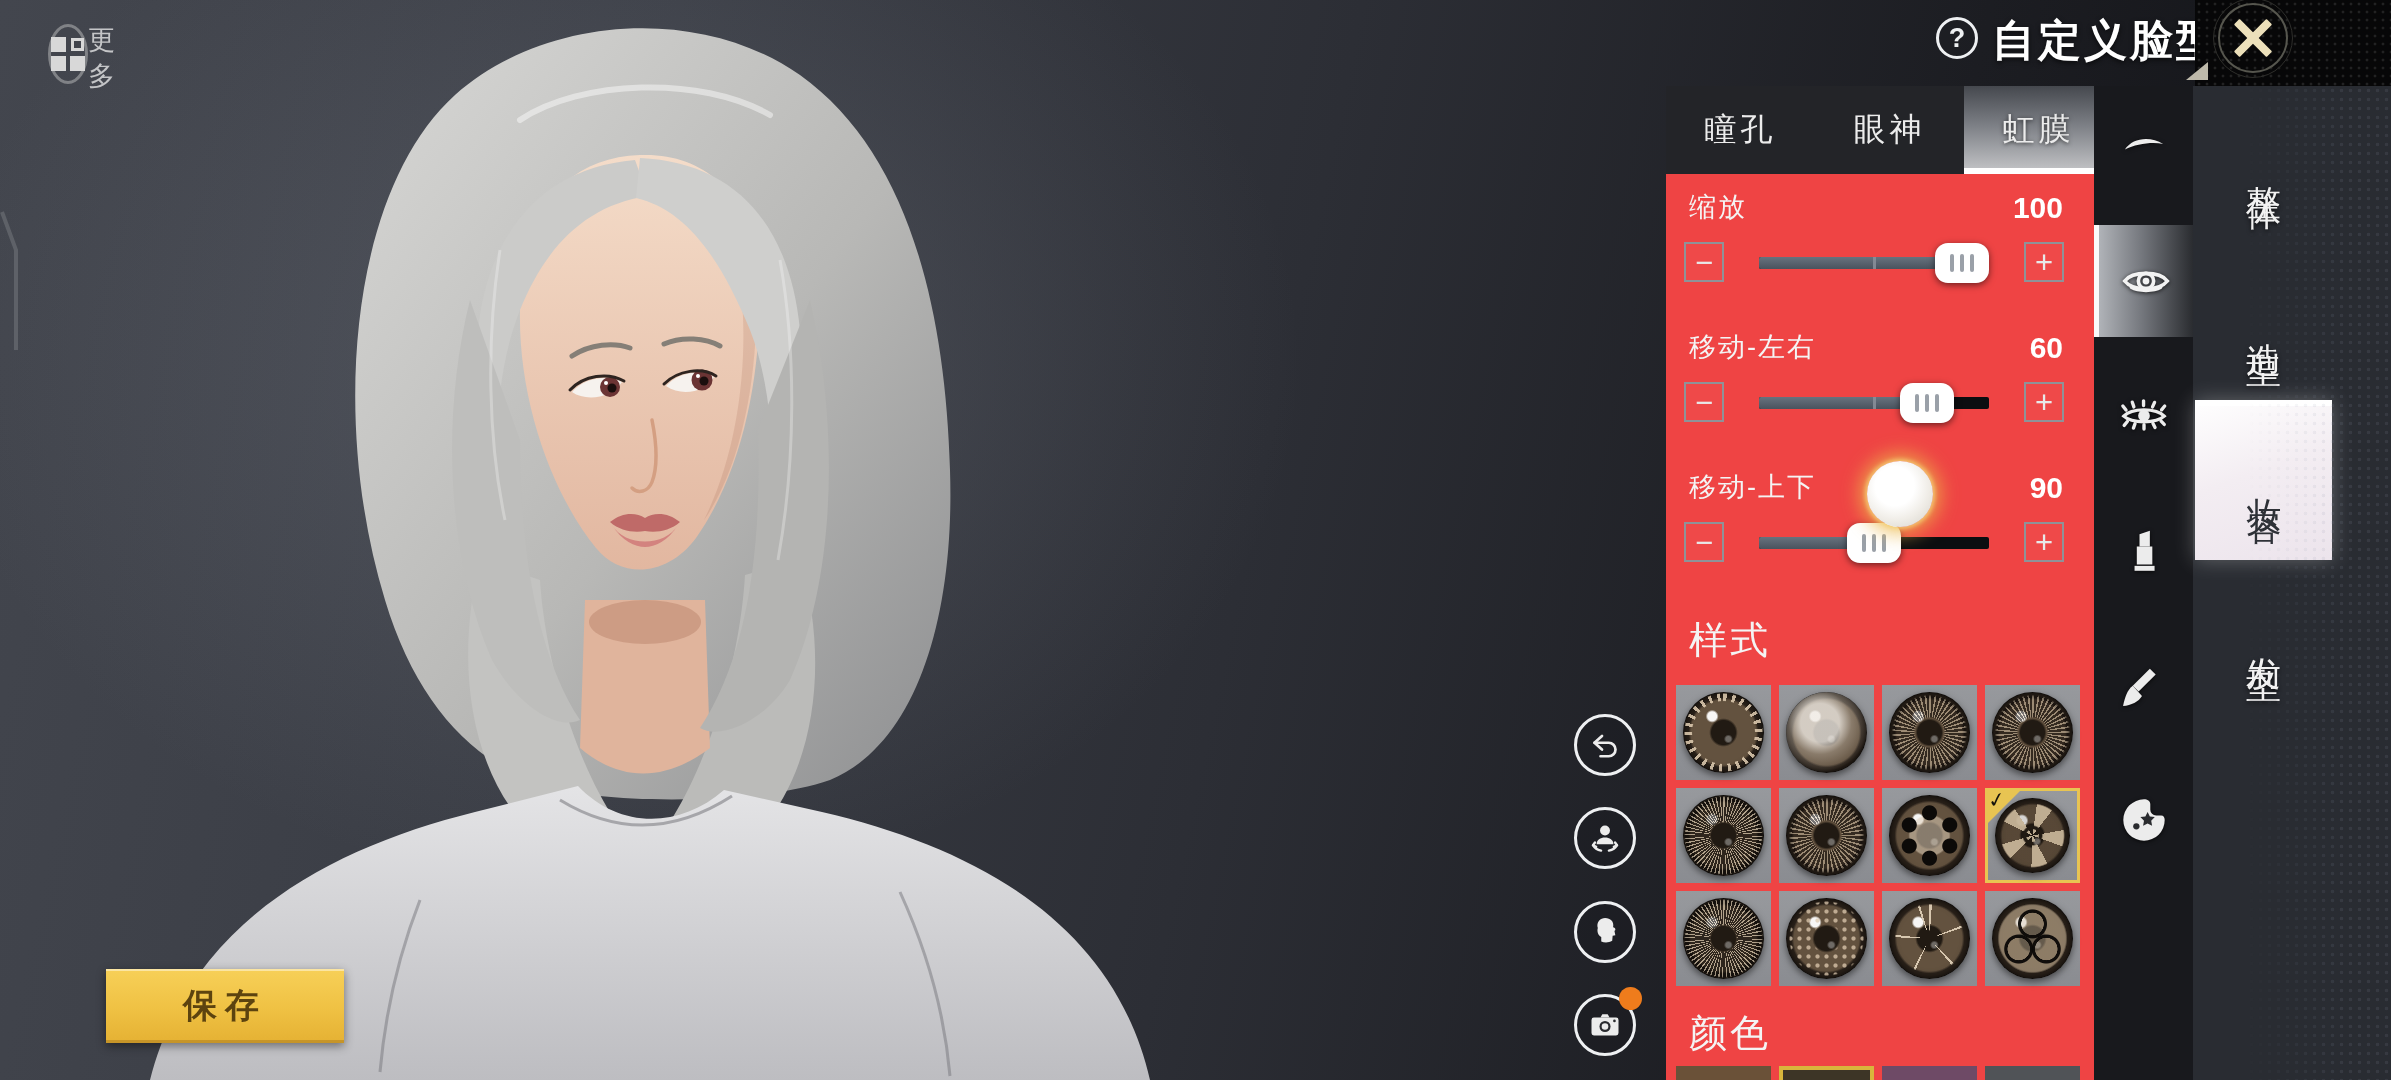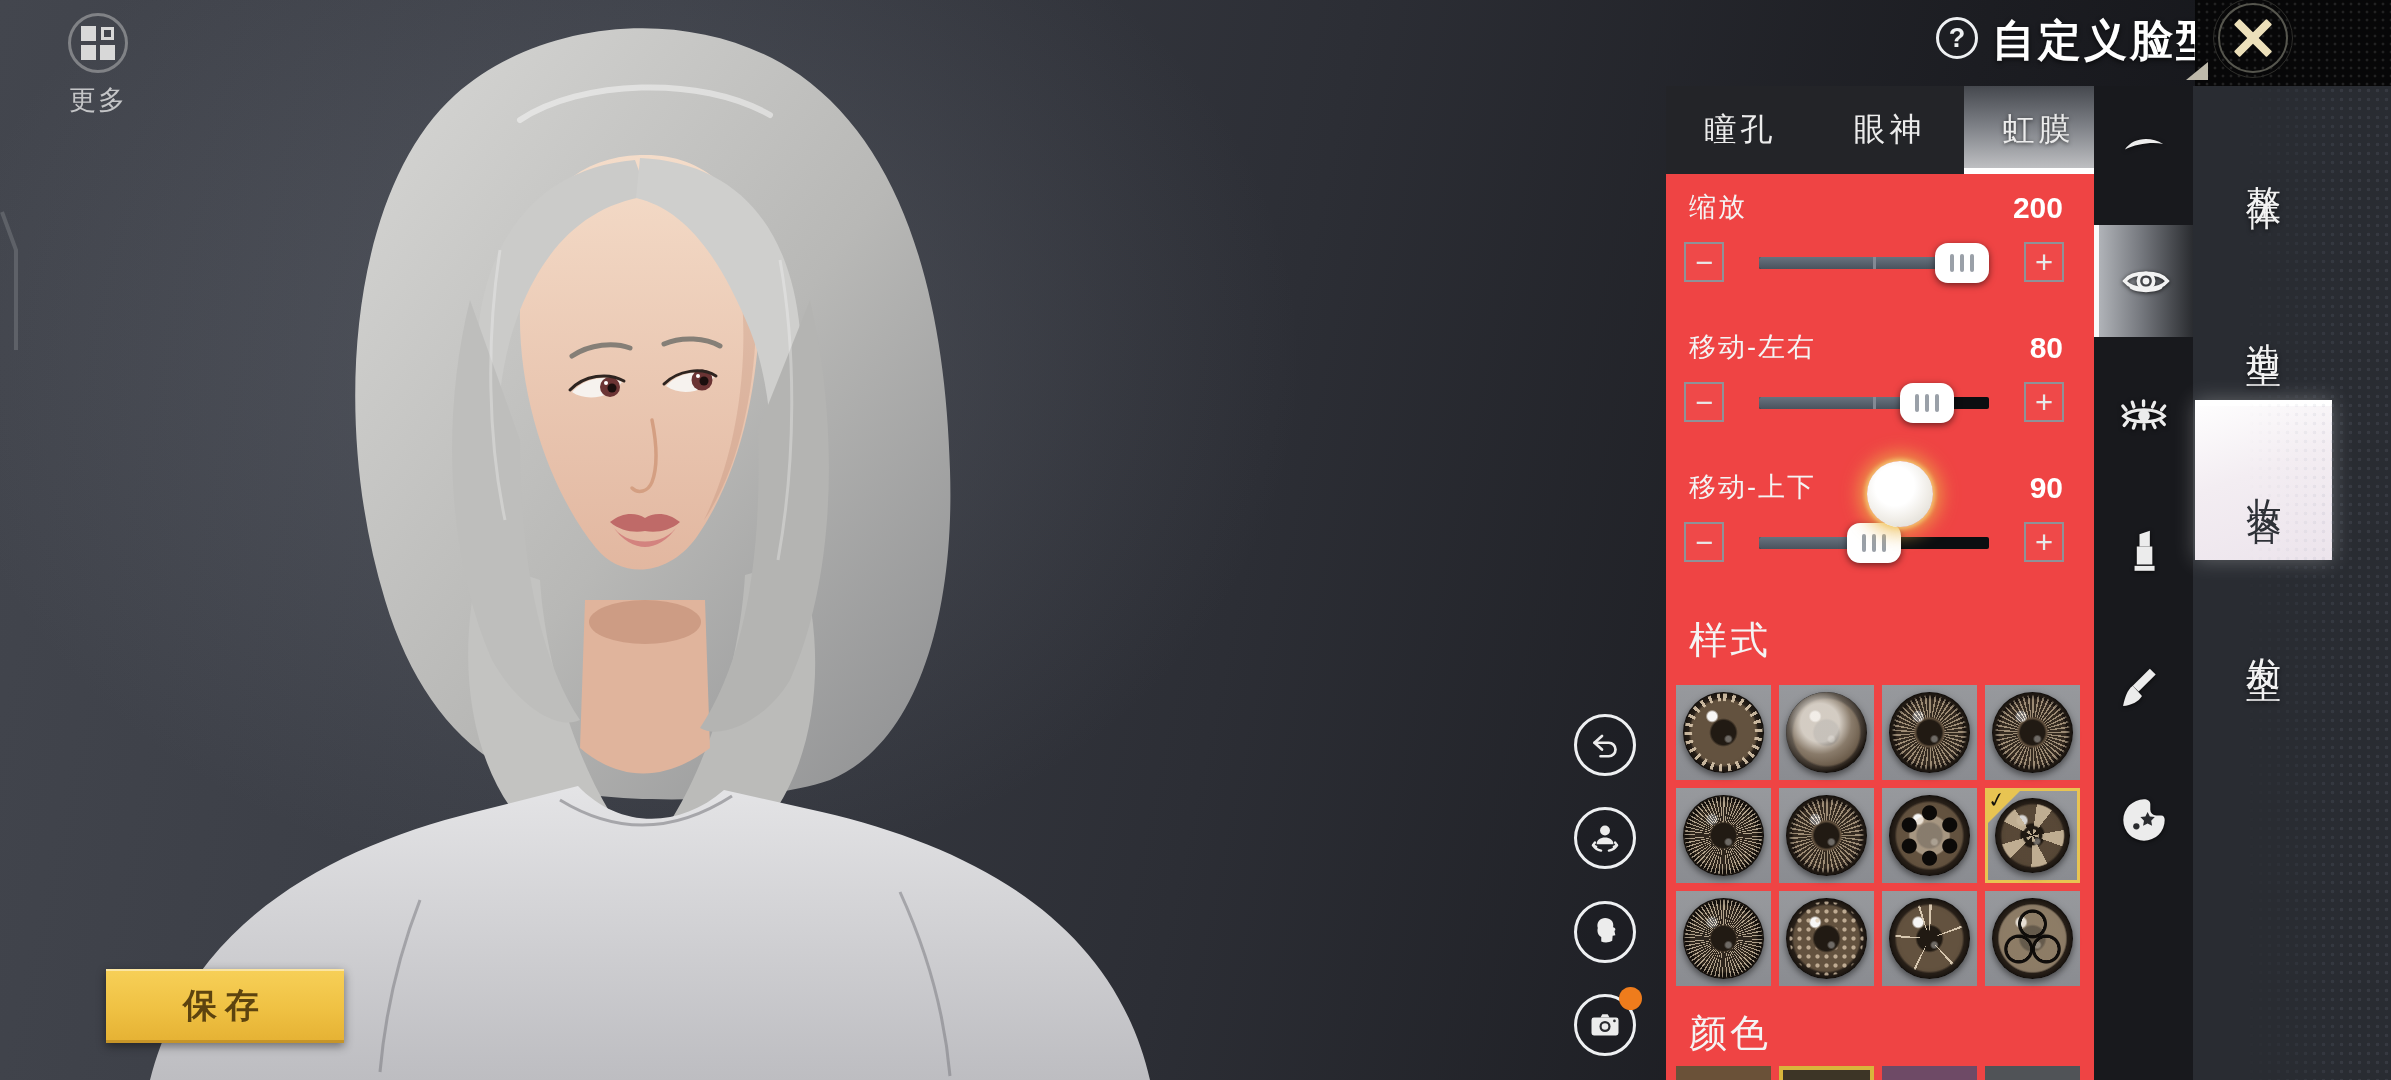--- a/index.html
+++ b/index.html
@@ -7,21 +7,21 @@
   .stage{position:relative;width:2391px;height:1080px;overflow:hidden;background:#17181c;}
 
   
   .scene{position:absolute;inset:0;
     background:
       radial-gradient(1100px 860px at 620px 360px, rgba(130,135,146,.30), rgba(0,0,0,0) 62%),
       linear-gradient(102deg,#43464e 0%,#3a3d45 26%,#2c2e35 52%,#1c1d22 76%,#0f1014 100%);}
   .portrait{position:absolute;left:0;top:0;}
 
   
-  .more{position:absolute;left:63px;top:13px;width:70px;display:flex;flex-direction:column;align-items:center;cursor:pointer;}
+  .more{position:absolute;left:48px;top:13px;width:70px;display:flex;flex-direction:row;align-items:center;cursor:pointer;}
   .more-circle{width:60px;height:60px;border:3px solid #808286;border-radius:50%;display:grid;place-items:center;box-sizing:border-box;}
   .grid-icon{width:34px;height:34px;display:grid;grid-template-columns:15px 15px;grid-template-rows:15px 15px;gap:4px;}
   .grid-icon i{background:#d8d8d8;display:block;}
   .grid-icon i.hollow{background:transparent;border:3px solid #d8d8d8;box-sizing:border-box;width:13px;height:13px;margin:1px;}
   .more-label{margin-top:9px;color:#c4c5c7;font-size:27px;letter-spacing:2px;}
 
   
   .edge-chevron{position:absolute;left:0;top:200px;}
 
   
@@ -235,38 +235,38 @@
 
   <div class="panel">
     <div id="tabs" class="tabs">
         <div class="tab">瞳孔</div>
         <div class="tab">眼神</div>
         <div class="tab selected">虹膜</div>
       </div>
     <div id="sliders">
         <div class="slider-block" style="top: 103px;">
           <div class="s-label">缩放</div>
-          <div class="s-value">200</div>
+          <div class="s-value">100</div>
           <div class="s-controls">
             <div class="s-btn minus">−</div>
             <div class="s-track">
               <div class="s-fill" style="width: 203px;"></div>
               <div class="s-tick"></div>
             </div>
             <div class="s-handle" style="left: 269px;">
               <i></i>
               <i></i>
               <i></i>
             </div>
             <div class="s-btn plus">+</div>
           </div>
         </div>
         <div class="slider-block" style="top: 243px;">
           <div class="s-label">移动-左右</div>
-          <div class="s-value">80</div>
+          <div class="s-value">60</div>
           <div class="s-controls">
             <div class="s-btn minus">−</div>
             <div class="s-track">
               <div class="s-fill" style="width: 167.8px;"></div>
               <div class="s-tick"></div>
             </div>
             <div class="s-handle" style="left: 233.8px;">
               <i></i>
               <i></i>
               <i></i>

